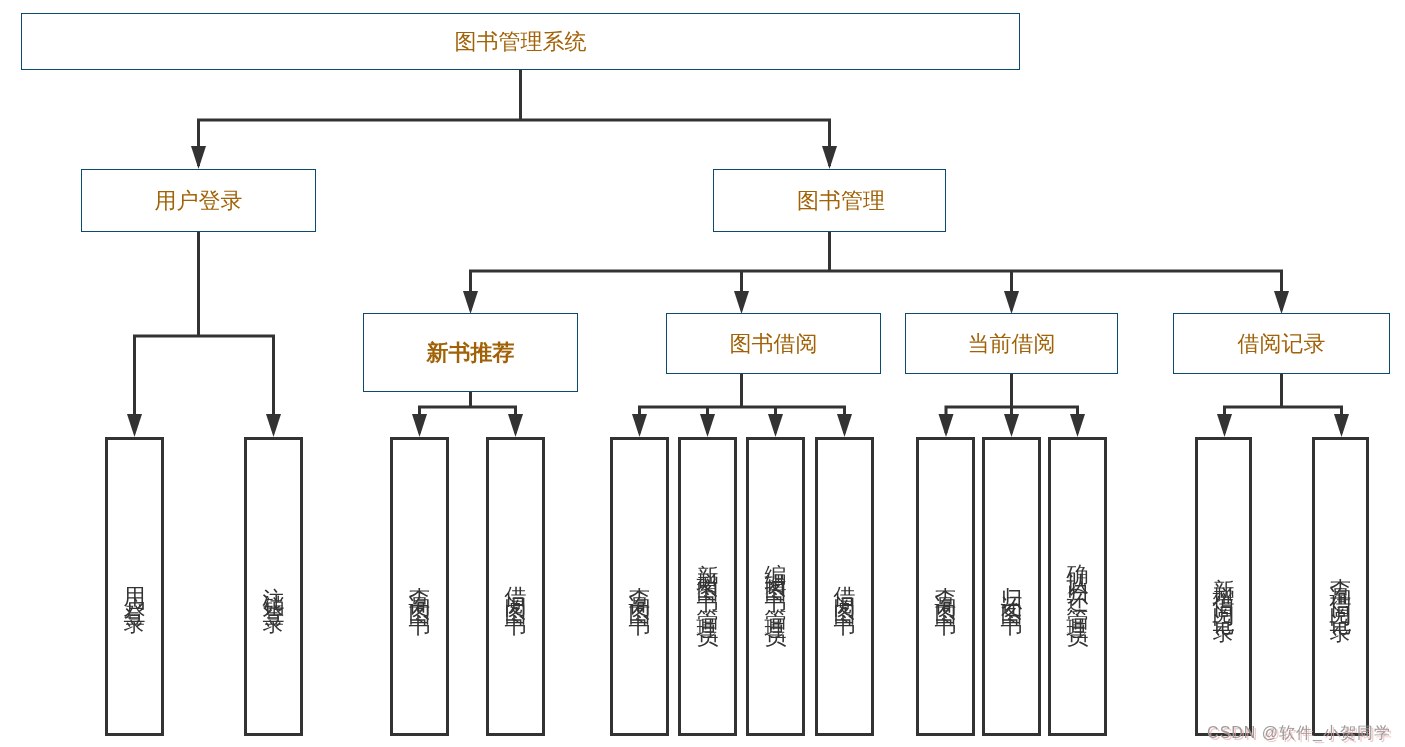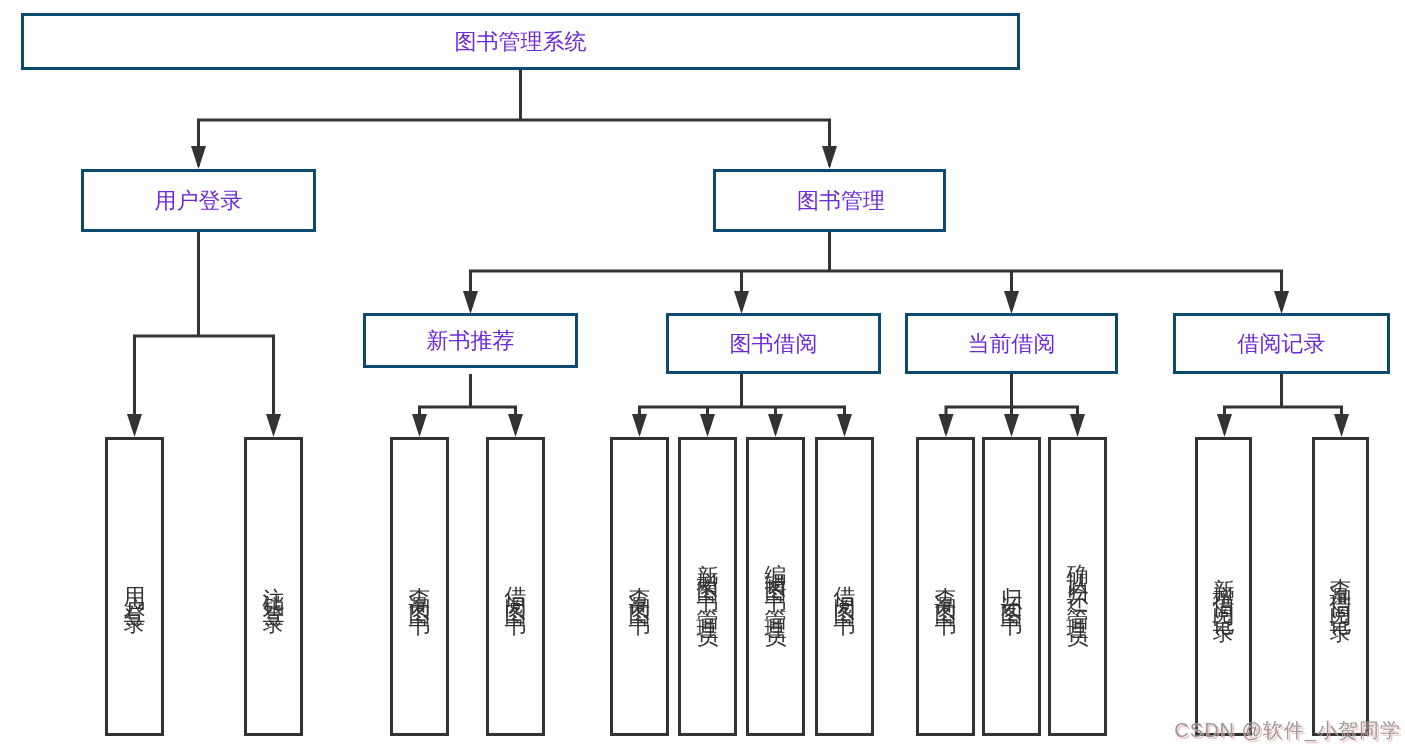--- a/index.html
+++ b/index.html
@@ -17,27 +17,27 @@
     color: #333333;
   }
   #connectors {
     position: absolute;
     left: 0;
     top: 0;
   }
   .box {
     position: absolute;
     box-sizing: border-box;
-    border: 3px solid #0c4a6e;
+    border: 1px solid #0c4a6e;
     background: #ffffff;
     display: flex;
     align-items: center;
     justify-content: center;
     font-size: 22px;
-    color: #6d28d9;
+    color: #a16207;
     white-space: nowrap;
   }
   .leaf {
     position: absolute;
     box-sizing: border-box;
     border: 3px solid #333333;
     background: #ffffff;
     display: flex;
     align-items: center;
     justify-content: center;
@@ -48,23 +48,23 @@
   .vlabel {
     writing-mode: vertical-rl;
     text-orientation: mixed;
     font-size: 22px;
     letter-spacing: 9px;
     line-height: 1;
     color: #333333;
   }
   .watermark {
     position: absolute;
-    right: 4px;
+    right: 14px;
     bottom: 3px;
-    font-size: 20px;
+    font-size: 16px;
     letter-spacing: 1px;
     color: #9b9b9b;
     text-shadow: 2px 2px 0 rgba(240, 170, 170, 0.65);
     z-index: 5;
   }
 </style>
 </head>
 <body>
 
 <div id="canvas">
@@ -107,21 +107,21 @@
       <polygon points="1217,414 1232,414 1224.5,437"></polygon>
       <polygon points="1334,414 1349,414 1341.5,437"></polygon>
     </g>
   </svg>
 
   <div class="box" style="left:21px; top:13px; width:999px; height:57px;">图书管理系统</div>
 
   <div class="box" style="left:81px; top:169px; width:235px; height:63px;">用户登录</div>
   <div class="box" style="left:713px; top:169px; width:233px; height:63px;padding-left:23px;">图书管理</div>
 
-  <div class="box" style="left:363px; top:313px; width:215px; height:55px;">新书推荐</div>
+  <div class="box" style="left:363px; top:313px; width:215px; height:79px;font-weight:bold;">新书推荐</div>
   <div class="box" style="left:666px; top:313px; width:215px; height:61px;">图书借阅</div>
   <div class="box" style="left:905px; top:313px; width:213px; height:61px;text-align:right;">当前借阅</div>
   <div class="box" style="left:1173px; top:313px; width:217px; height:61px;">借阅记录</div>
 
   <div class="leaf" style="left:105px;">
     <span class="vlabel">用户登录</span>
   </div>
   <div class="leaf" style="left:244px;">
     <span class="vlabel">注销登录</span>
   </div>

